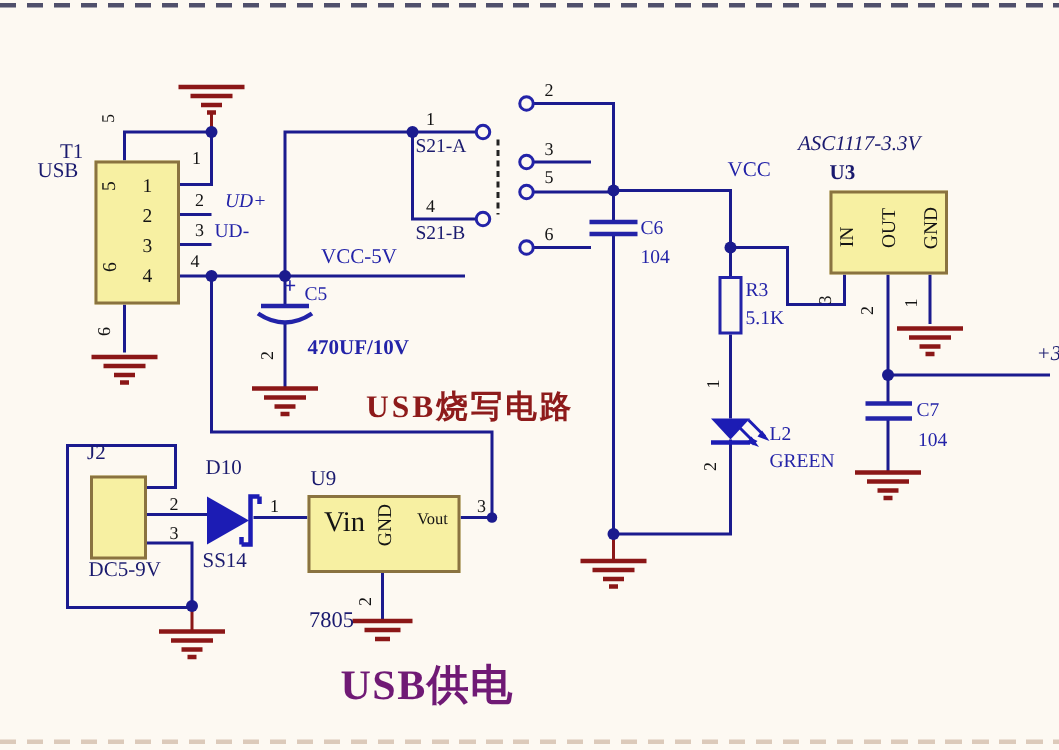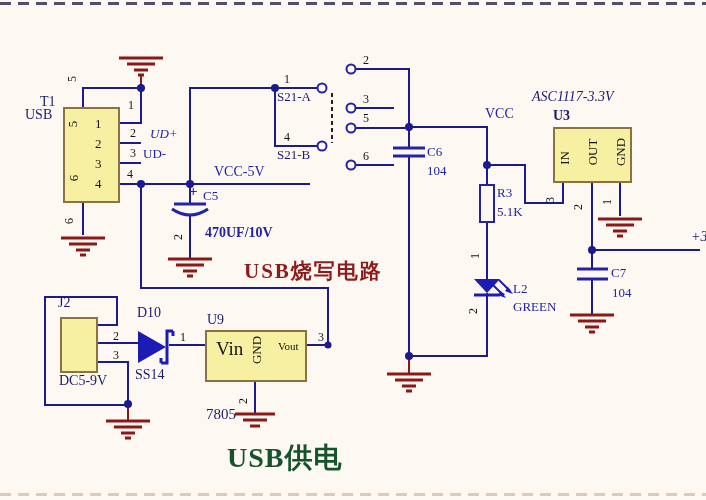--- a/index.html
+++ b/index.html
@@ -13,21 +13,21 @@
   .t{position:absolute;white-space:nowrap;line-height:1;}
   .des{color:#1a1a6e;font-size:14px;}          
   .net{color:#2323a8;font-size:14px;}          
   .net13{color:#2323a8;font-size:13px;}
   .pin{color:#141414;font-size:12px;}          
   .inpin{color:#141414;font-size:13px;}        
   .rot{transform:translate(-50%,-50%) rotate(-90deg);transform-origin:center;}
   .ybox{position:absolute;background:#f7f0a2;border:2px solid #8a7340;box-sizing:border-box;}
   .rbox{position:absolute;border:2px solid #2323a8;box-sizing:border-box;background:transparent;}
   .section{color:#8e1b1b;font-size:21px;font-weight:bold;letter-spacing:2px;}
-  .title{color:#14532d;font-size:28px;font-weight:bold;letter-spacing:1px;}
+  .title{color:#701a75;font-size:28px;font-weight:bold;letter-spacing:1px;}
   .plus{color:#2323a8;font-size:15px;font-weight:bold;}
 </style>
 </head>
 <body>
 
 <div id="canvas">
   <div class="dash-top"></div>
   <div class="dash-bottom"></div>
 
   <svg width="706" height="500" viewBox="0 0 706 500">

